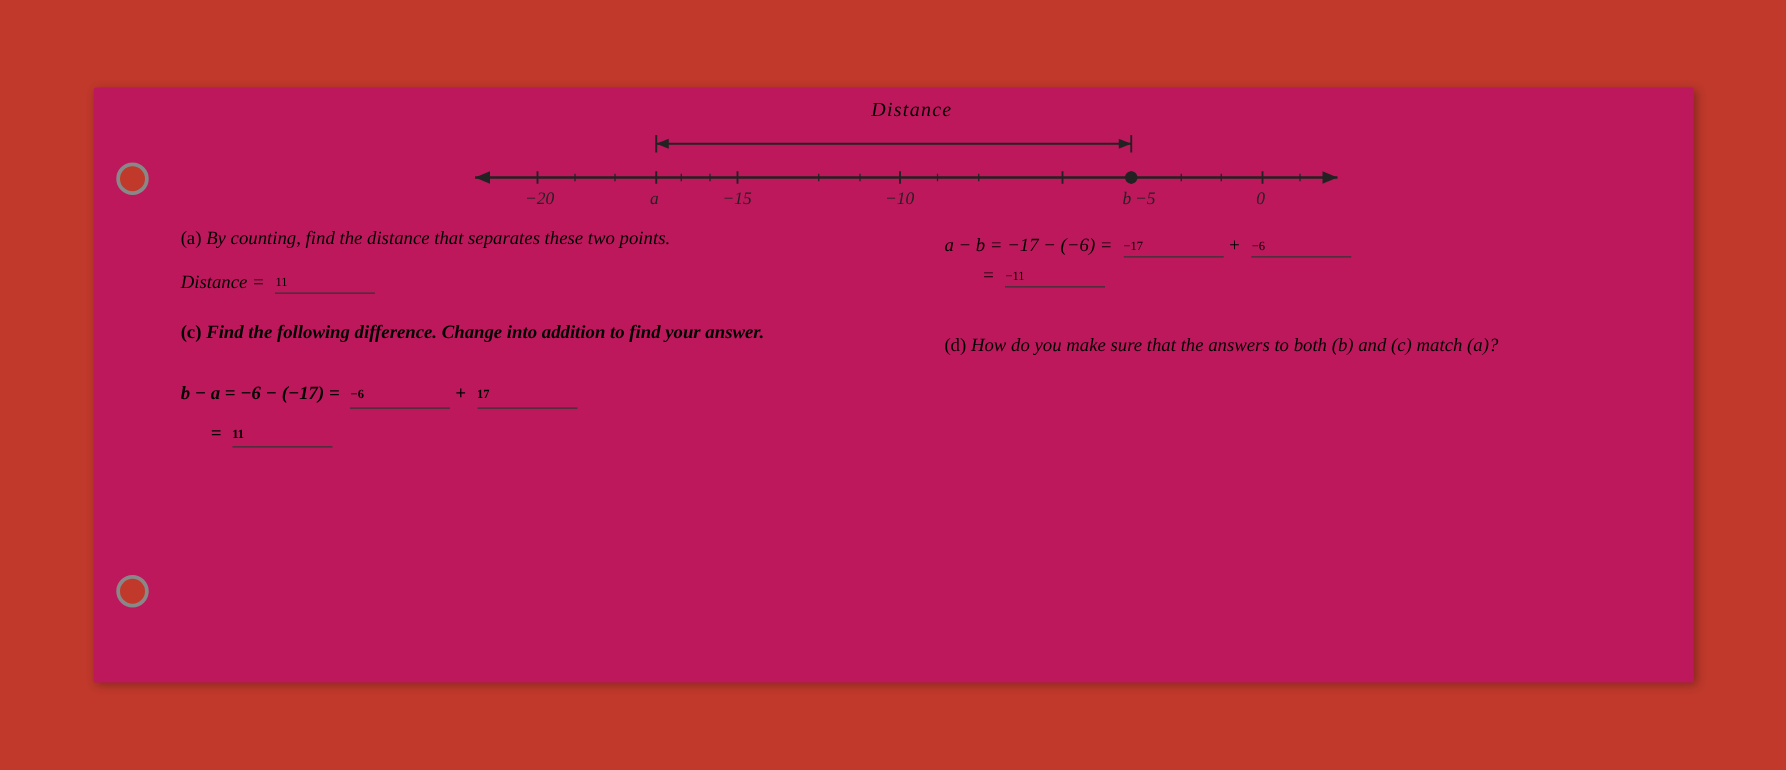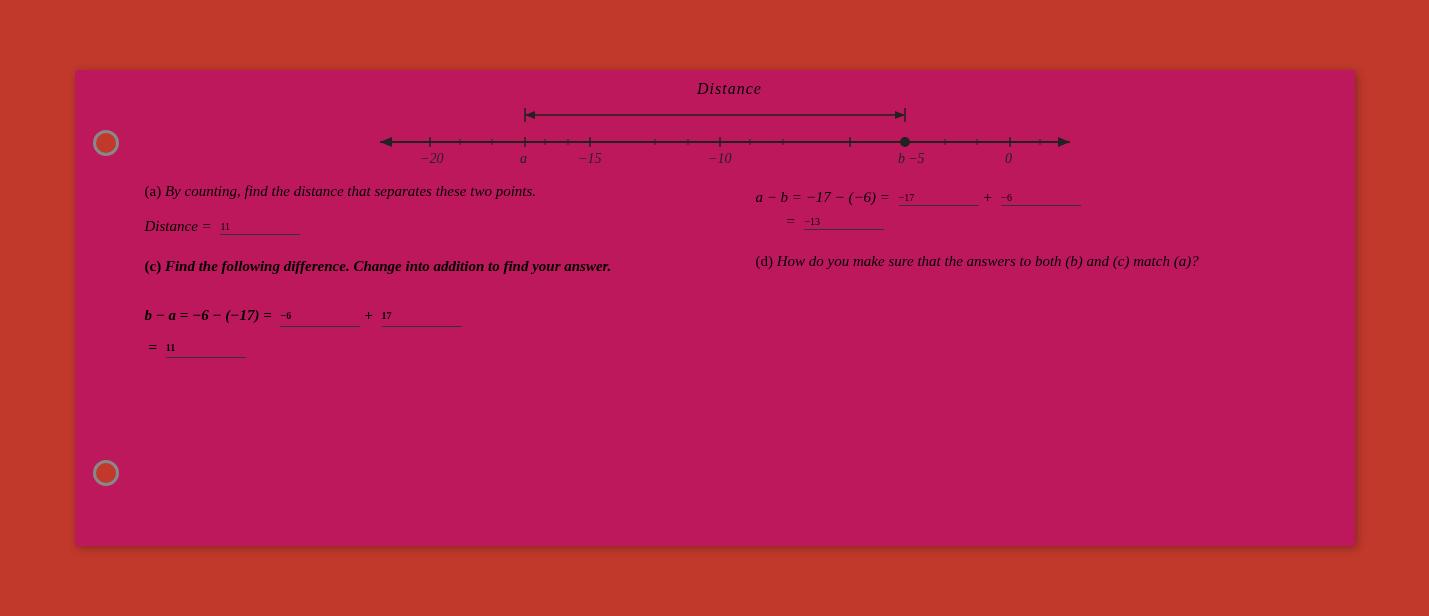--- a/index.html
+++ b/index.html
@@ -96,33 +96,33 @@
       font-style: italic;
     }
     .bottom-section-c {
       margin-top: 20px;
       font-size: 15px;
       font-style: italic;
       line-height: 1.5;
       font-weight: bold;
     }
     .bottom-section-d {
-      margin-top: 20px;
+      margin-top: 36px;
       font-size: 15px;
       font-style: italic;
       line-height: 1.5;
     }
     .eq-block {
       margin-top: 26px;
       font-size: 15px;
       font-style: italic;
     }
     .eq-block2 {
       margin-top: 8px;
-      margin-left: 4px;
+      margin-left: 24px;
       font-size: 15px;
       font-style: italic;
     }
     .binder-ring {
       position: absolute;
       left: 18px;
       width: 26px;
       height: 26px;
       border: 3px solid #888;
       border-radius: 50%;
@@ -248,21 +248,21 @@
             <span class="handwritten">−17</span>
           </span>
           <span> + </span>
           <span class="answer-line">
             <span class="handwritten">−6</span>
           </span>
         </div>
         <div class="math-line2">
           <span>=</span>
           <span class="answer-line">
-            <span class="handwritten">−13</span>
+            <span class="handwritten">−11</span>
           </span>
         </div>
       </div>
 
       <div class="bottom-section-d">
         <div class="section-text">
           <span class="section-label">(d)</span>
           <span> How do you make sure that the answers to both (b) and (c) match (a)?</span>
         </div>
       </div>

